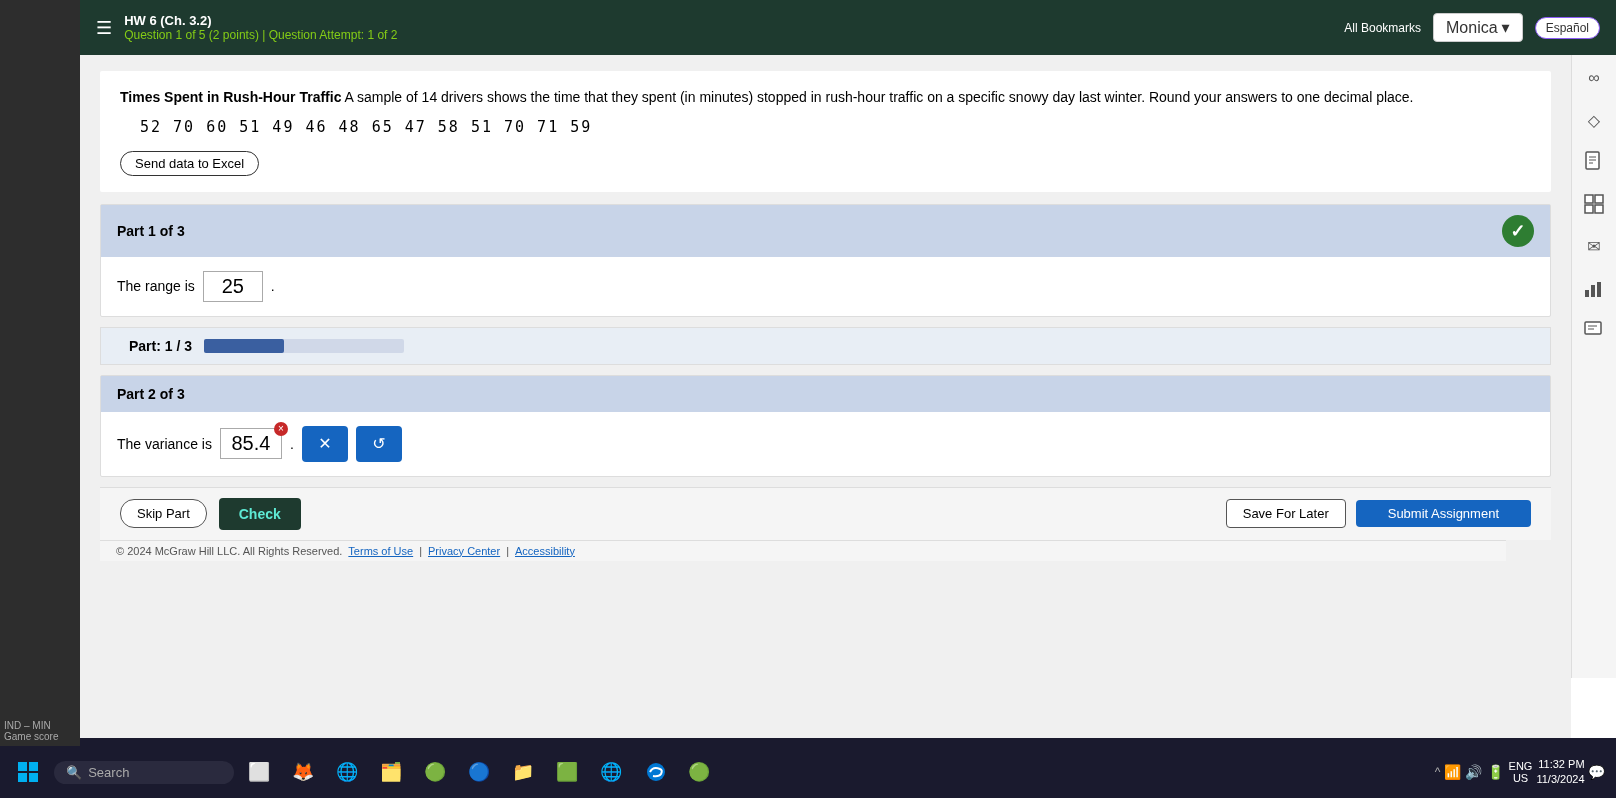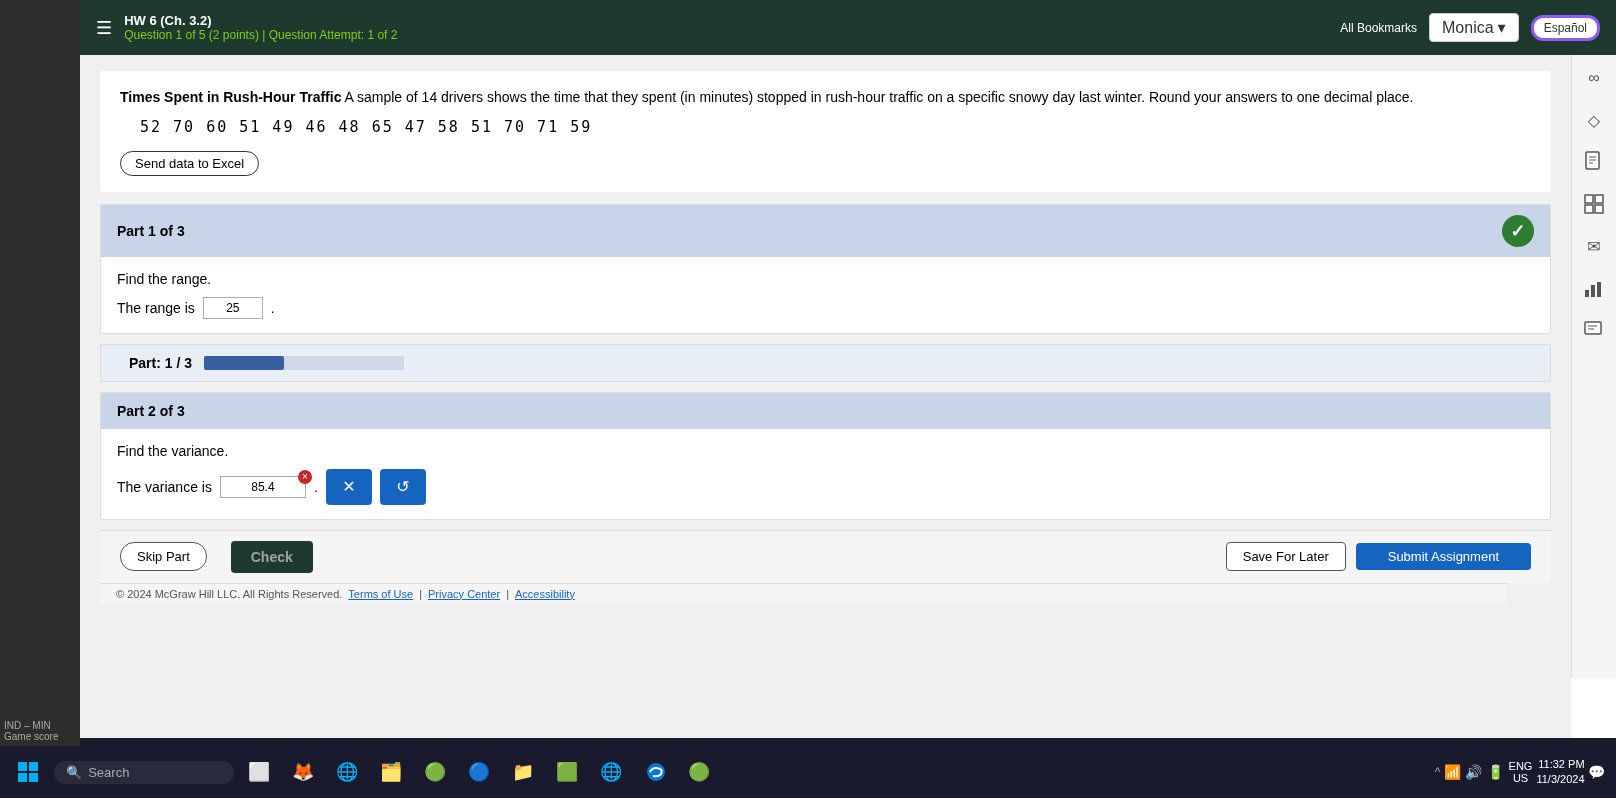--- a/index.html
+++ b/index.html
@@ -84,21 +84,21 @@
       font-size: 16px;
       cursor: pointer;
       display: flex;
       align-items: center;
       gap: 4px;
     }
 
     .espanol-btn {
       background: #fff;
       color: #333;
-      border: 3px solid #8b5cf6;
+      border: 1px solid #8b5cf6;
       padding: 3px 10px;
       border-radius: 12px;
       font-size: 12px;
       cursor: pointer;
     }
 
     
     .right-sidebar {
       position: absolute;
       right: 0;
@@ -195,21 +195,21 @@
     .part-answer-row {
       display: flex;
       align-items: center;
       gap: 8px;
       font-size: 14px;
     }
 
     .answer-input {
       border: 1px solid #aaa;
       padding: 3px 6px;
-      font-size: 12px;
+      font-size: 20px;
       width: 60px;
       text-align: center;
     }
 
     .check-circle {
       width: 32px;
       height: 32px;
       background: #2e7d32;
       border-radius: 50%;
       display: flex;
@@ -304,28 +304,27 @@
       border: 1px solid #555;
       background: #fff;
       border-radius: 14px;
       padding: 6px 16px;
       font-size: 13px;
       cursor: pointer;
     }
 
     .check-btn {
       background: #1e3a2f;
-      color: #a3a3a3;
+      color: #5eead4;
       border: none;
       border-radius: 4px;
       padding: 8px 20px;
       font-size: 14px;
       font-weight: bold;
       cursor: pointer;
-      margin-left: 12px;
     }
 
     .bottom-right {
       display: flex;
       align-items: center;
       gap: 10px;
       justify-content: center;
     }
 
     .save-later-btn {
@@ -502,46 +501,44 @@
         <p class="data-numbers">52  70  60  51  49  46  48  65  47  58  51  70  71  59</p>
         <button class="send-excel-btn">Send data to Excel</button>
       </div>
 
       <div class="part-section">
         <div class="part-header">
           <span>Part 1 of 3</span>
           <div class="check-circle">✓</div>
         </div>
         <div class="part-body">
-          <p class="part-question">Find the range.</p>
           <div class="part-answer-row">
             <span>The range is</span>
             <input class="answer-input" type="text" value="25" style="">
             <span>.</span>
           </div>
         </div>
       </div>
 
       <div class="progress-section">
         <span class="progress-label">Part: 1 / 3</span>
         <div class="progress-bar-bg">
           <div class="progress-bar-fill" style="width: 40%;"></div>
         </div>
       </div>
 
       <div class="part-section">
         <div class="part-header">
           <span>Part 2 of 3</span>
         </div>
         <div class="part-body">
-          <p class="part-question">Find the variance.</p>
           <div class="part-answer-row">
             <span>The variance is</span>
             <div class="error-dot" style="position:relative;">
-              <input class="answer-input" type="text" value="85.4" style="width: 86px;">
+              <input class="answer-input" type="text" value="85.4" style="width: 62px;">
               <span class="error-marker" style="position:absolute;top:-6px;right:-6px;">×</span>
             </div>
             <span>.</span>
             <button class="action-btn">
               <span>✕</span>
             </button>
             <button class="action-btn">
               <span>↺</span>
             </button>
           </div>

